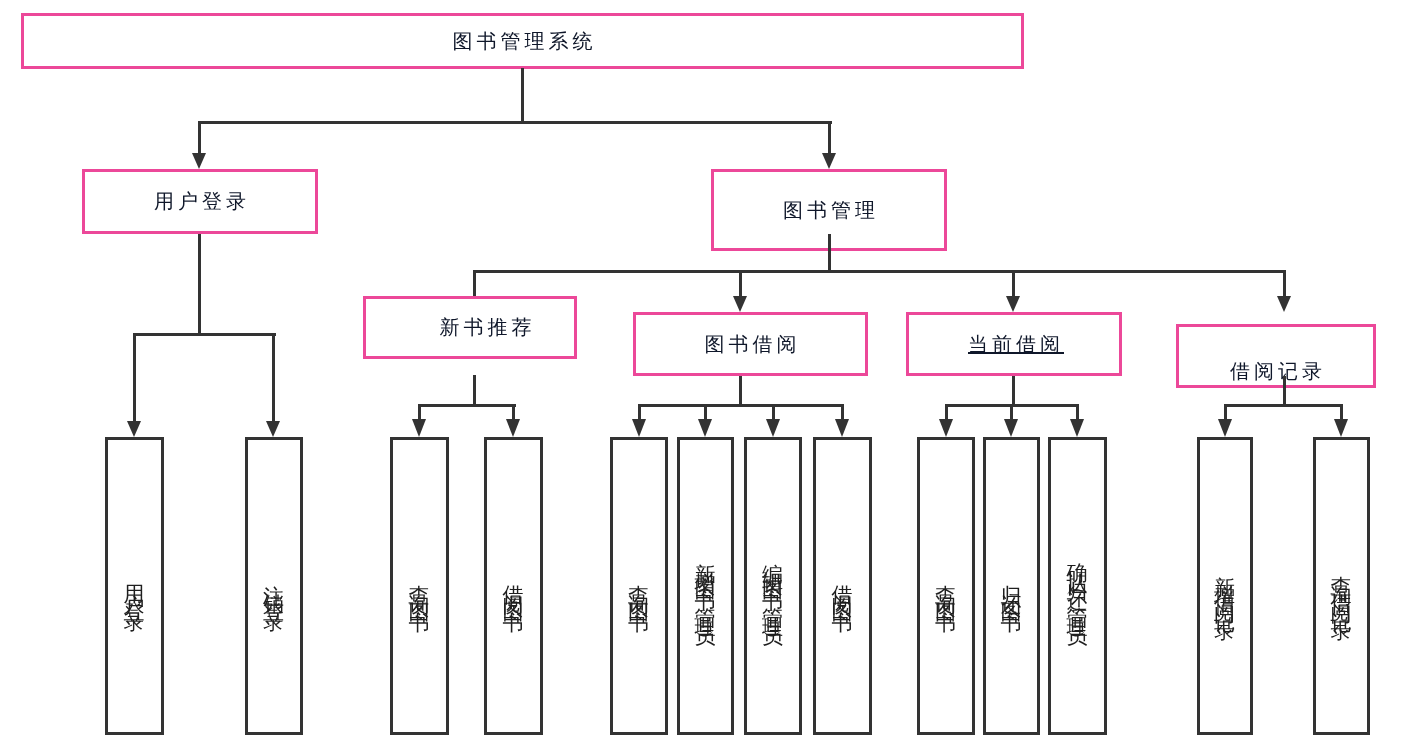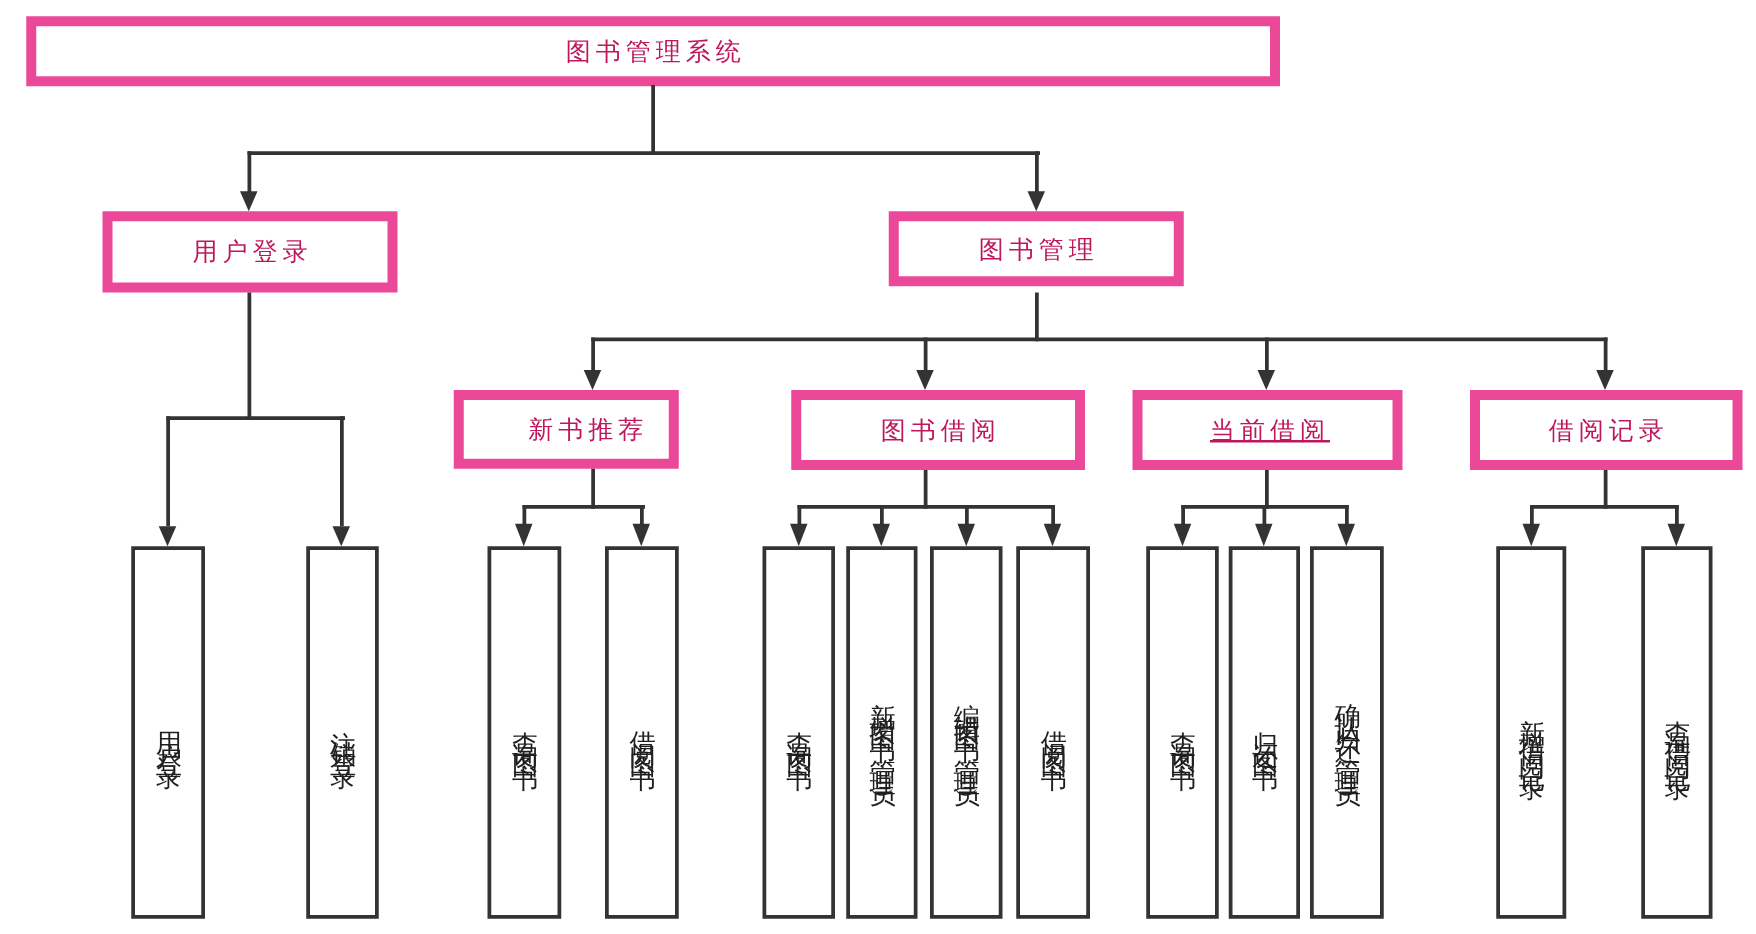--- a/index.html
+++ b/index.html
@@ -2,21 +2,21 @@
 <html><head>
 <meta charset="utf-8">
 <style>
   html,body{margin:0;padding:0;background:#fff;}
   .canvas{
     position:relative;width:1405px;height:747px;background:#ffffff;
     font-family:"Liberation Sans", sans-serif;overflow:hidden;
   }
   .hbox{
     position:absolute;box-sizing:border-box;background:#fff;
-    border:8px solid #ec4899;color:#be185d;
+    border:3px solid #ec4899;color:#0f172a;
     display:flex;align-items:center;justify-content:center;
     font-size:20px;letter-spacing:4px;text-indent:4px;white-space:nowrap;
   }
   .vbox{
     position:absolute;box-sizing:border-box;background:#fff;
     border:3px solid #333333;color:#1f1f1f;
     display:flex;align-items:center;justify-content:center;
     writing-mode:vertical-rl;
     font-size:21px;letter-spacing:9px;line-height:1;
   }
@@ -44,21 +44,21 @@
   <div class="line" style="left:521px;top:68px;width:3px;height:56px;"></div>
   <div class="line" style="left:198px;top:121px;width:634px;height:3px;"></div>
   <div class="line" style="left:198px;top:121px;width:3px;height:34px;"></div>
   <div class="arrow" style="left:192px;top:153px;"></div>
   <div class="line" style="left:828px;top:121px;width:3px;height:34px;"></div>
   <div class="arrow" style="left:822px;top:153px;"></div>
 
   <div class="hbox" style="left:82px;top:169px;width:236px;height:65px;">
     <span>用户登录</span>
   </div>
-  <div class="hbox" style="left:711px;top:169px;width:236px;height:60px;">
+  <div class="hbox" style="left:711px;top:169px;width:236px;height:82px;">
     <span>图书管理</span>
   </div>
 
   <div class="line" style="left:198px;top:234px;width:3px;height:101px;"></div>
   <div class="line" style="left:133px;top:333px;width:143px;height:3px;"></div>
   <div class="line" style="left:133px;top:333px;width:3px;height:88px;"></div>
   <div class="arrow" style="left:127px;top:421px;"></div>
   <div class="line" style="left:272px;top:333px;width:3px;height:88px;"></div>
   <div class="arrow" style="left:266px;top:421px;"></div>
 
@@ -66,30 +66,30 @@
   <div class="line" style="left:473px;top:270px;width:813px;height:3px;"></div>
   <div class="line" style="left:473px;top:270px;width:3px;height:29px;"></div>
   <div class="arrow" style="left:467px;top:296px;"></div>
   <div class="line" style="left:739px;top:270px;width:3px;height:29px;"></div>
   <div class="arrow" style="left:733px;top:296px;"></div>
   <div class="line" style="left:1012px;top:270px;width:3px;height:29px;"></div>
   <div class="arrow" style="left:1006px;top:296px;"></div>
   <div class="line" style="left:1283px;top:270px;width:3px;height:29px;"></div>
   <div class="arrow" style="left:1277px;top:296px;"></div>
 
-  <div class="hbox" style="left:363px;top:312px;width:180px;height:63px;padding-left:31px;">
+  <div class="hbox" style="left:363px;top:296px;width:214px;height:63px;padding-left:31px;">
     <span>新书推荐</span>
   </div>
   <div class="hbox" style="left:633px;top:312px;width:235px;height:64px;">
     <span>图书借阅</span>
   </div>
   <div class="hbox" style="left:906px;top:312px;width:216px;height:64px;text-decoration:underline;">
     <span>当前借阅</span>
   </div>
-  <div class="hbox" style="left:1176px;top:312px;width:218px;height:64px;">
+  <div class="hbox" style="left:1176px;top:324px;width:200px;height:64px;align-items:flex-end;">
     <span>借阅记录</span>
   </div>
 
   <div class="line" style="left:473px;top:375px;width:3px;height:32px;"></div>
   <div class="line" style="left:418px;top:404px;width:98px;height:3px;"></div>
   <div class="line" style="left:418px;top:404px;width:3px;height:17px;"></div>
   <div class="arrow leaf" style="left:412px;top:419px;"></div>
   <div class="line" style="left:512px;top:404px;width:3px;height:17px;"></div>
   <div class="arrow leaf" style="left:506px;top:419px;"></div>
 

